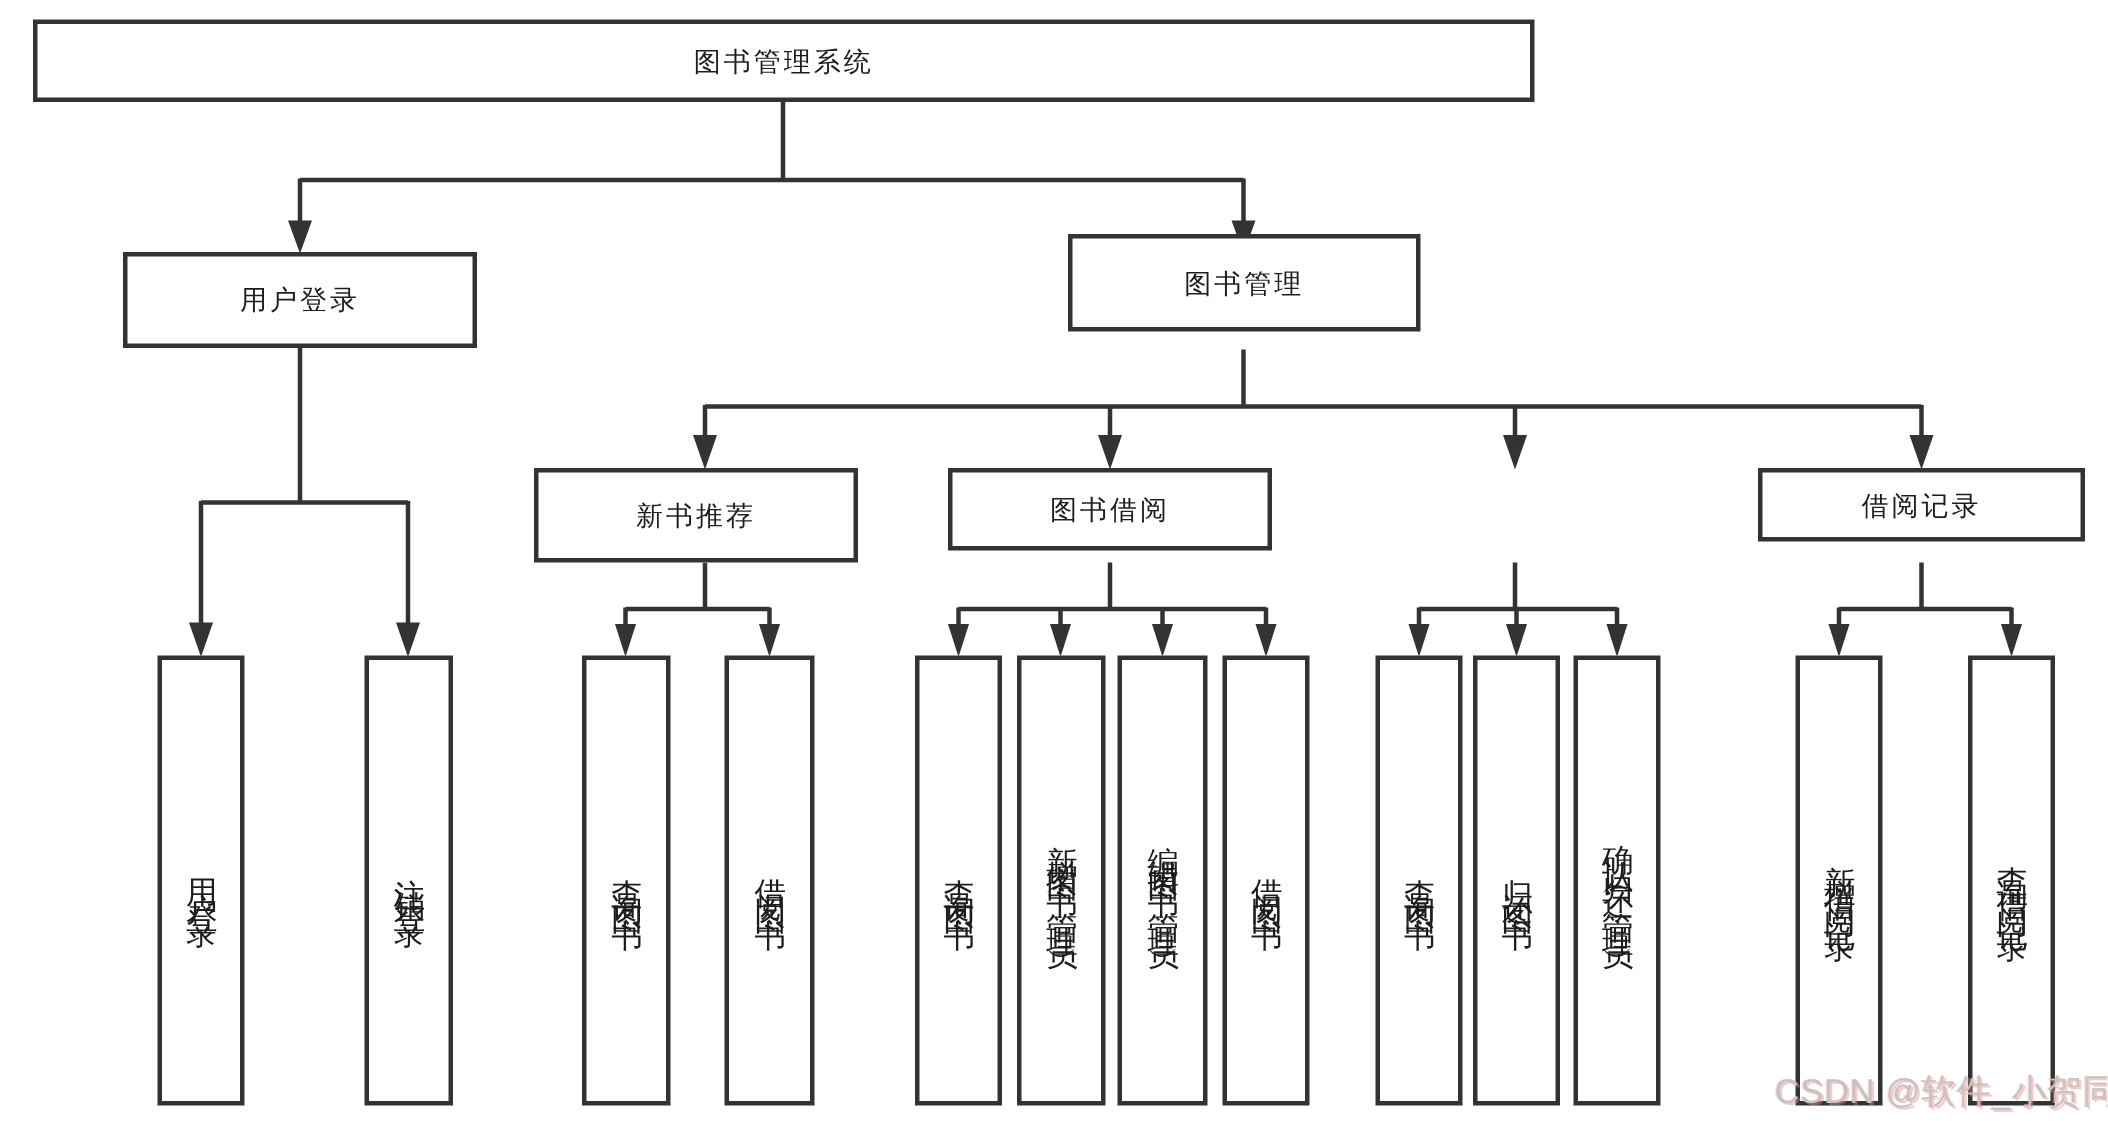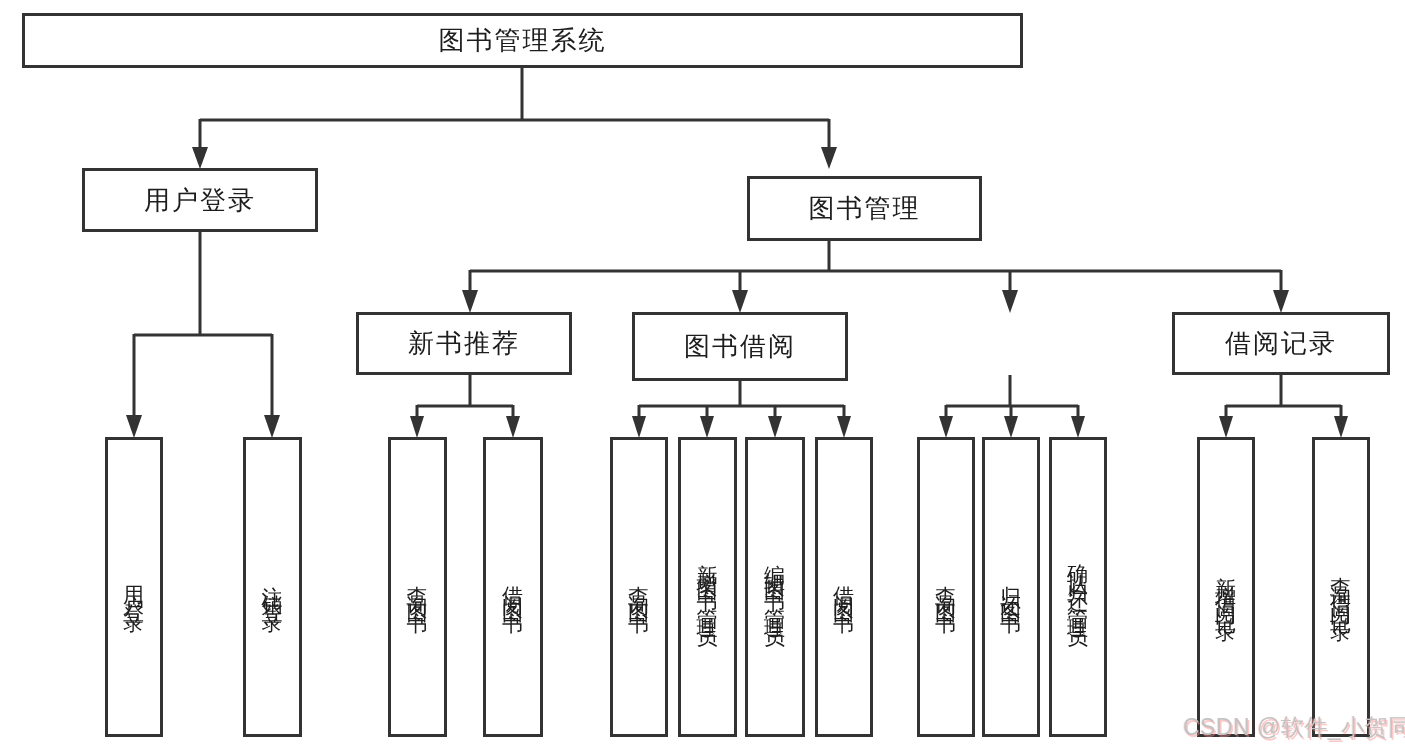--- a/index.html
+++ b/index.html
@@ -22,21 +22,21 @@
   }
   .node {
     position: absolute;
     box-sizing: border-box;
     background: #ffffff;
     border: 3px solid #333333;
     display: flex;
     align-items: center;
     justify-content: center;
     color: #1d1d1d;
-    font-size: 26px;
+    font-size: 18px;
     letter-spacing: 2px;
     white-space: nowrap;
   }
   .leaf {
     writing-mode: vertical-rl;
     text-orientation: mixed;
     font-size: 21px;
     letter-spacing: 9px;
     white-space: normal;
     line-height: 1;
@@ -102,25 +102,25 @@
       <polygon points="1071,416 1085,416 1078,438"></polygon>
 
       <polygon points="1219,416 1233,416 1226,438"></polygon>
       <polygon points="1334,416 1348,416 1341,438"></polygon>
     </g>
   </svg>
 
   <div class="node" style="left:22px; top:13px; width:1001px; height:55px;">图书管理系统</div>
 
   <div class="node" style="left:82px; top:168px; width:236px; height:64px;">用户登录</div>
-  <div class="node" style="left:712px; top:176px; width:235px; height:65px;margin-left:35px;">图书管理</div>
+  <div class="node" style="left:712px; top:156px; width:235px; height:65px;">图书管理</div>
 
   <div class="node" style="left:356px; top:312px; width:216px; height:63px;">新书推荐</div>
-  <div class="node" style="left:632px; top:312px; width:216px; height:69px;">图书借阅</div>
-  <div class="node" style="left:1172px; top:312px; width:218px; height:63px;">借阅记录</div>
+  <div class="node" style="left:632px; top:312px; width:216px; height:55px;">图书借阅</div>
+  <div class="node" style="left:1172px; top:312px; width:218px; height:49px;">借阅记录</div>
 
   <div class="node leaf" style="left:105px; top:437px; width:58px; height:300px;">用户登录</div>
   <div class="node leaf" style="left:243px; top:437px; width:59px; height:300px;">注销登录</div>
 
   <div class="node leaf" style="left:388px; top:437px; width:59px; height:300px;">查询图书</div>
   <div class="node leaf" style="left:483px; top:437px; width:60px; height:300px;">借阅图书</div>
 
   <div class="node leaf" style="left:610px; top:437px; width:58px; height:300px;">查询图书</div>
   <div class="node leaf" style="left:678px; top:437px; width:59px; height:300px;">新增图书（管理员）</div>
   <div class="node leaf" style="left:745px; top:437px; width:60px; height:300px;">编辑图书（管理员）</div>

